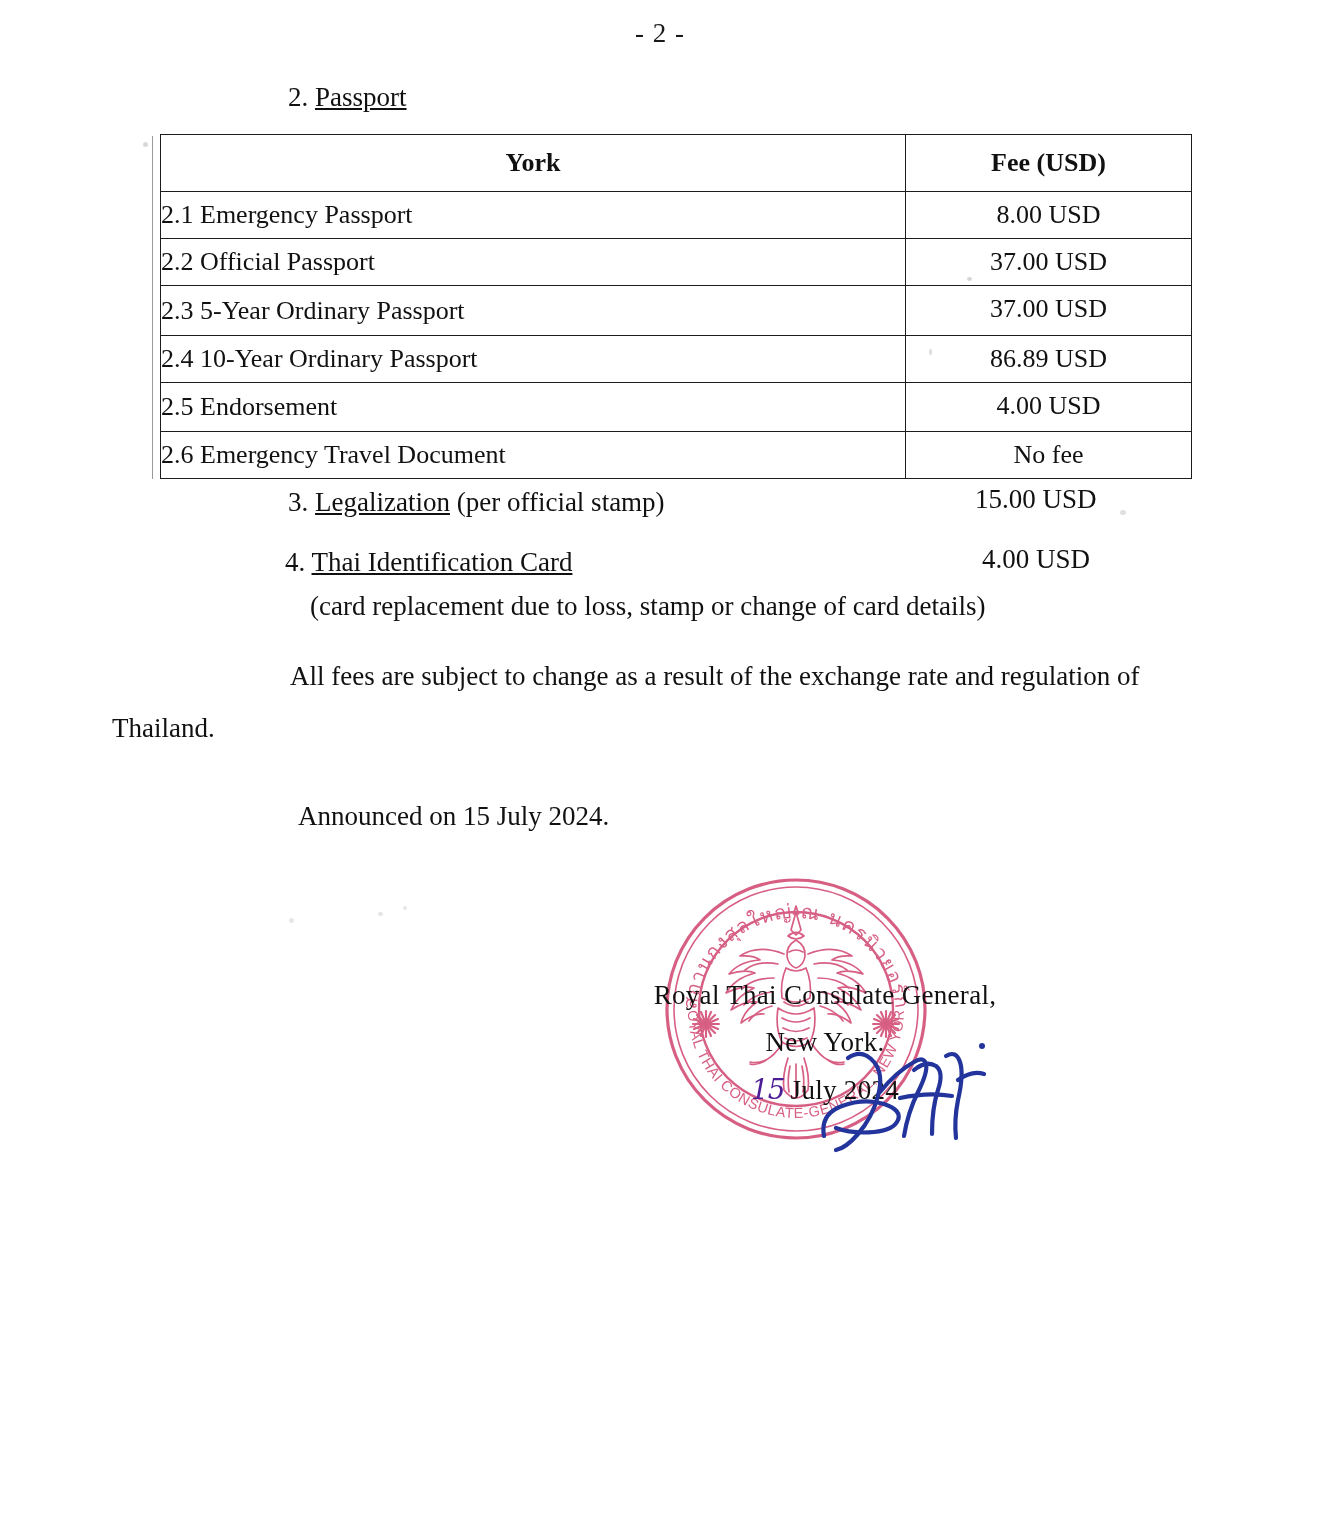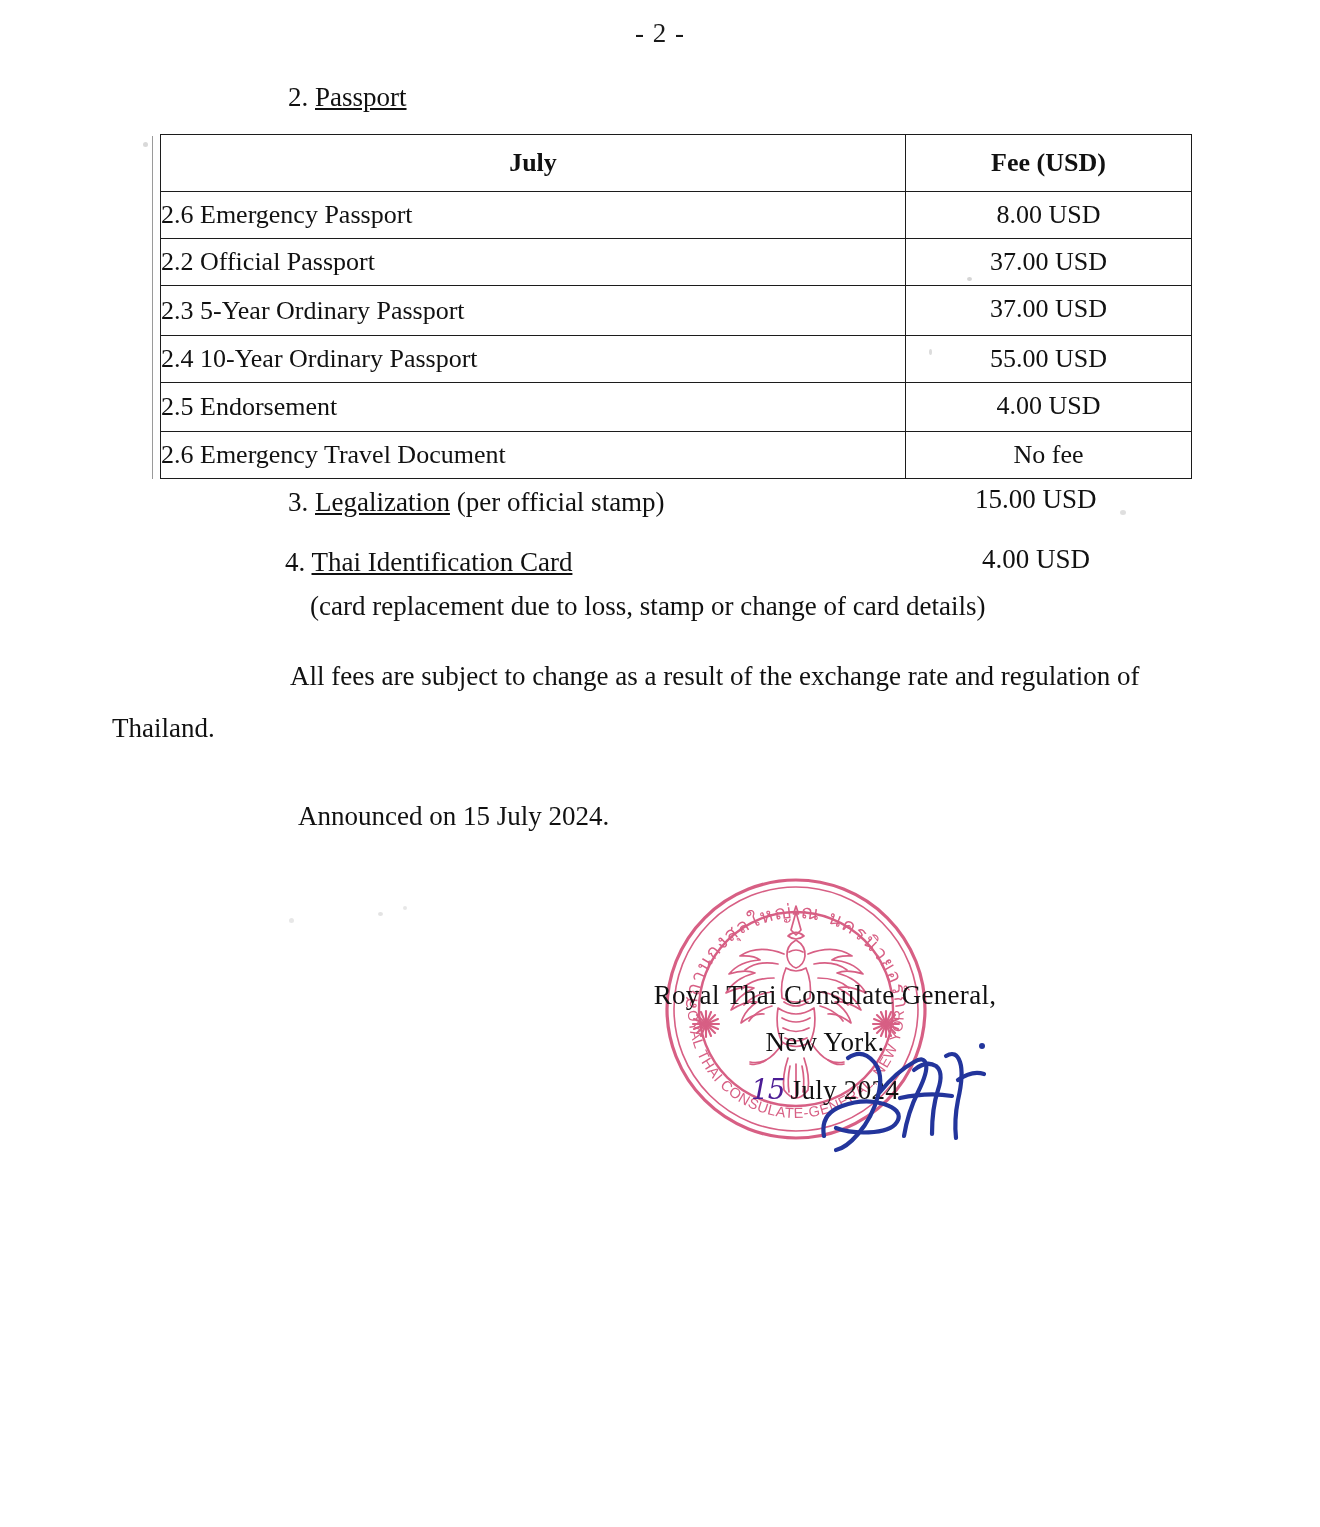--- a/index.html
+++ b/index.html
@@ -200,40 +200,40 @@
   </div>
 
   <div class="fee-table-wrap">
     <table class="fee-table">
       <colgroup>
         <col class="c-type">
         <col class="c-fee">
       </colgroup>
       <thead>
         <tr>
-          <th class="type-head">July</th>
+          <th class="type-head">York</th>
           <th class="fee-head">Fee (USD)</th>
         </tr>
       </thead>
       <tbody>
         <tr>
-          <td class="type-cell">2.6 Emergency Passport</td>
+          <td class="type-cell">2.1 Emergency Passport</td>
           <td class="fee-cell">8.00 USD</td>
         </tr>
         <tr>
           <td class="type-cell">2.2 Official Passport</td>
           <td class="fee-cell">37.00 USD</td>
         </tr>
         <tr>
           <td class="type-cell">2.3 5-Year Ordinary Passport</td>
           <td class="fee-cell">37.00 USD</td>
         </tr>
         <tr>
           <td class="type-cell">2.4 10-Year Ordinary Passport</td>
-          <td class="fee-cell">55.00 USD</td>
+          <td class="fee-cell">86.89 USD</td>
         </tr>
         <tr>
           <td class="type-cell">2.5 Endorsement</td>
           <td class="fee-cell">4.00 USD</td>
         </tr>
         <tr>
           <td class="type-cell">2.6 Emergency Travel Document</td>
           <td class="fee-cell">No fee</td>
         </tr>
       </tbody>

